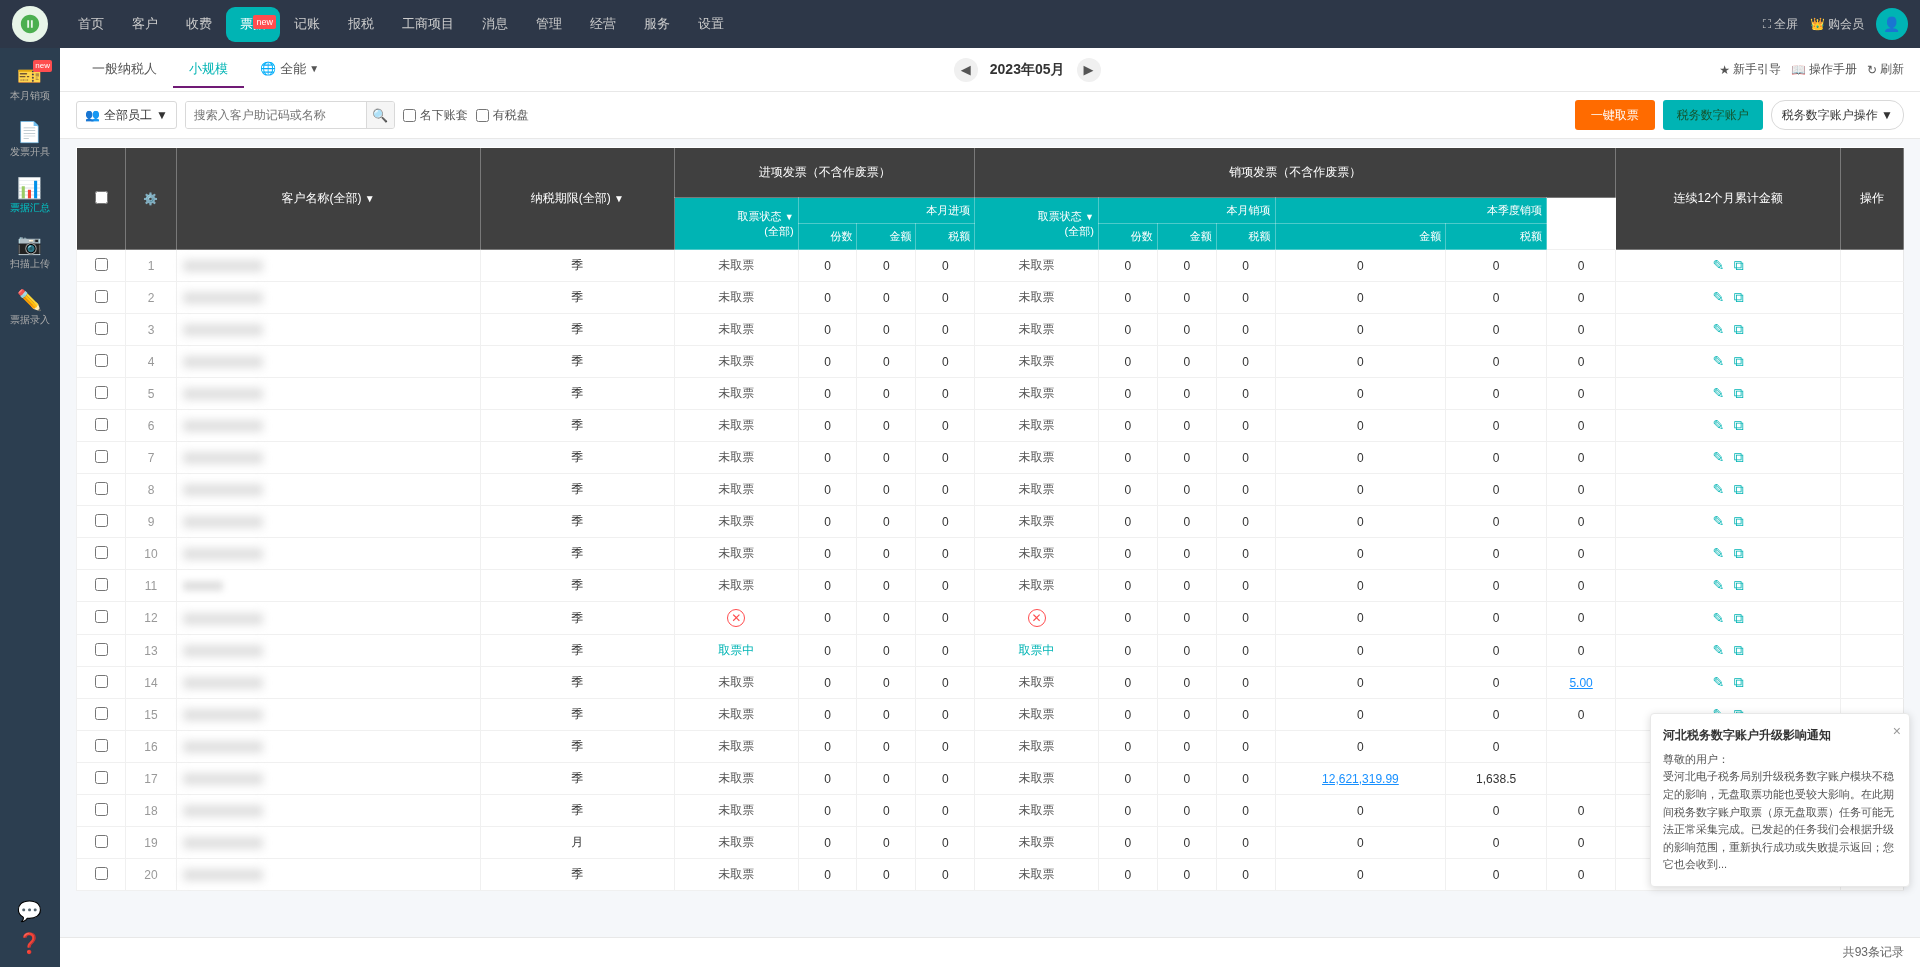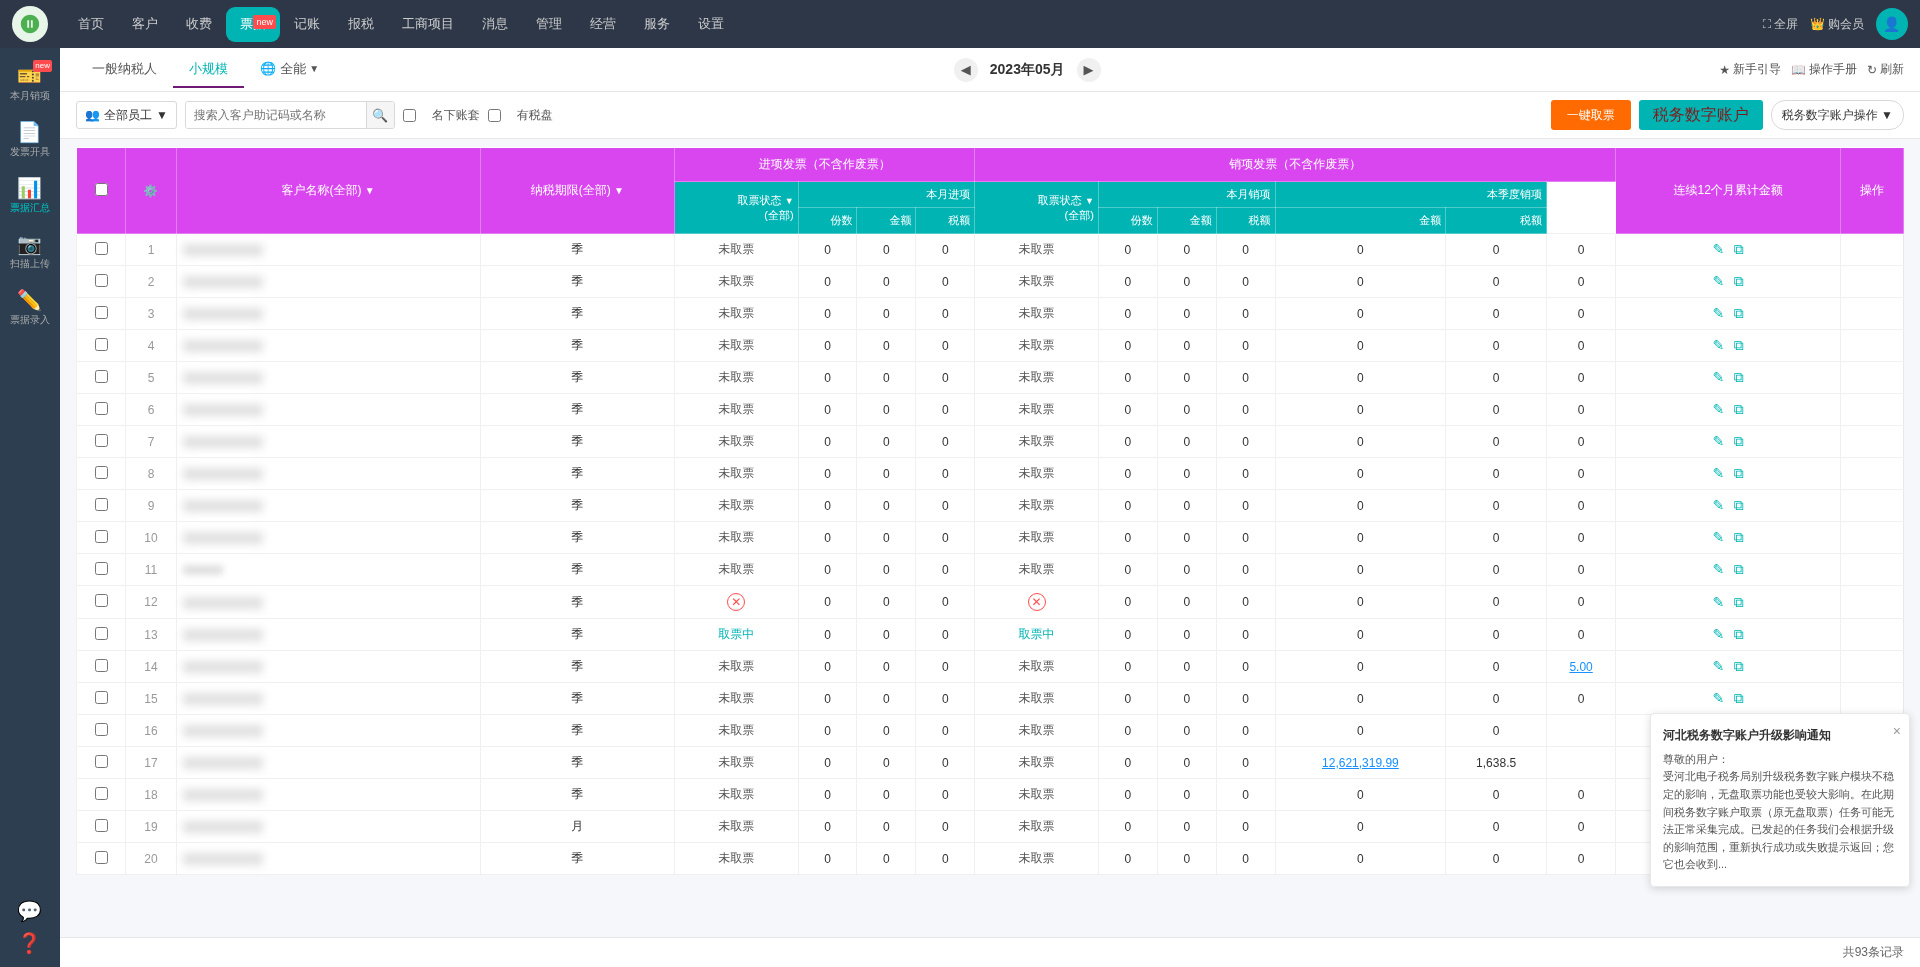--- a/index.html
+++ b/index.html
@@ -170,43 +170,43 @@
       padding: 0 8px; font-size: 12px;
       width: 180px; height: 100%;
     }
     .search-box .search-btn {
       width: 28px; height: 28px;
       background: #f5f5f5;
       border-left: 1px solid #d9d9d9;
       display: flex; align-items: center; justify-content: center;
       cursor: pointer; font-size: 13px; color: #666;
     }
-    .checkbox-label { display: flex; align-items: center; gap: 16px; cursor: pointer; font-size: 12px; color: #555; }
+    .checkbox-label { display: flex; align-items: center; gap: 4px; cursor: pointer; font-size: 12px; color: #555; }
     .checkbox-label input { cursor: pointer; }
     .spacer { flex: 1; }
     .btn-primary {
       background: #ff6b00;
       color: #fff;
       border: none;
       padding: 0 16px;
       height: 30px;
       border-radius: 3px;
       cursor: pointer;
       font-size: 12px;
       white-space: nowrap;
     }
     .btn-teal {
       background: #00b4b4;
-      color: #7f1d1d;
+      color: #14532d;
       border: none;
       padding: 0 14px;
       height: 30px;
       border-radius: 3px;
       cursor: pointer;
-      font-size: 16px;
+      font-size: 12px;
       white-space: nowrap;
     }
     .btn-dropdown {
       background: #fff;
       color: #333;
       border: 1px solid #d9d9d9;
       padding: 0 10px;
       height: 30px;
       border-radius: 14px;
       cursor: pointer;
@@ -223,23 +223,23 @@
     }
     table {
       width: 100%;
       border-collapse: collapse;
       background: #fff;
       border: 1px solid #e8e8e8;
       font-size: 12px;
     }
     
     .th-group-1 th {
-      background: #d946ef;
+      background: #404040;
       color: #fff;
-      padding: 8px 4px;
+      padding: 16px 4px;
       text-align: center;
       border: 1px solid rgba(255,255,255,0.3);
       font-weight: normal;
       white-space: nowrap;
     }
     .th-group-2 th {
       background: #00b4b4;
       color: #fff;
       padding: 5px 4px;
       text-align: right;

